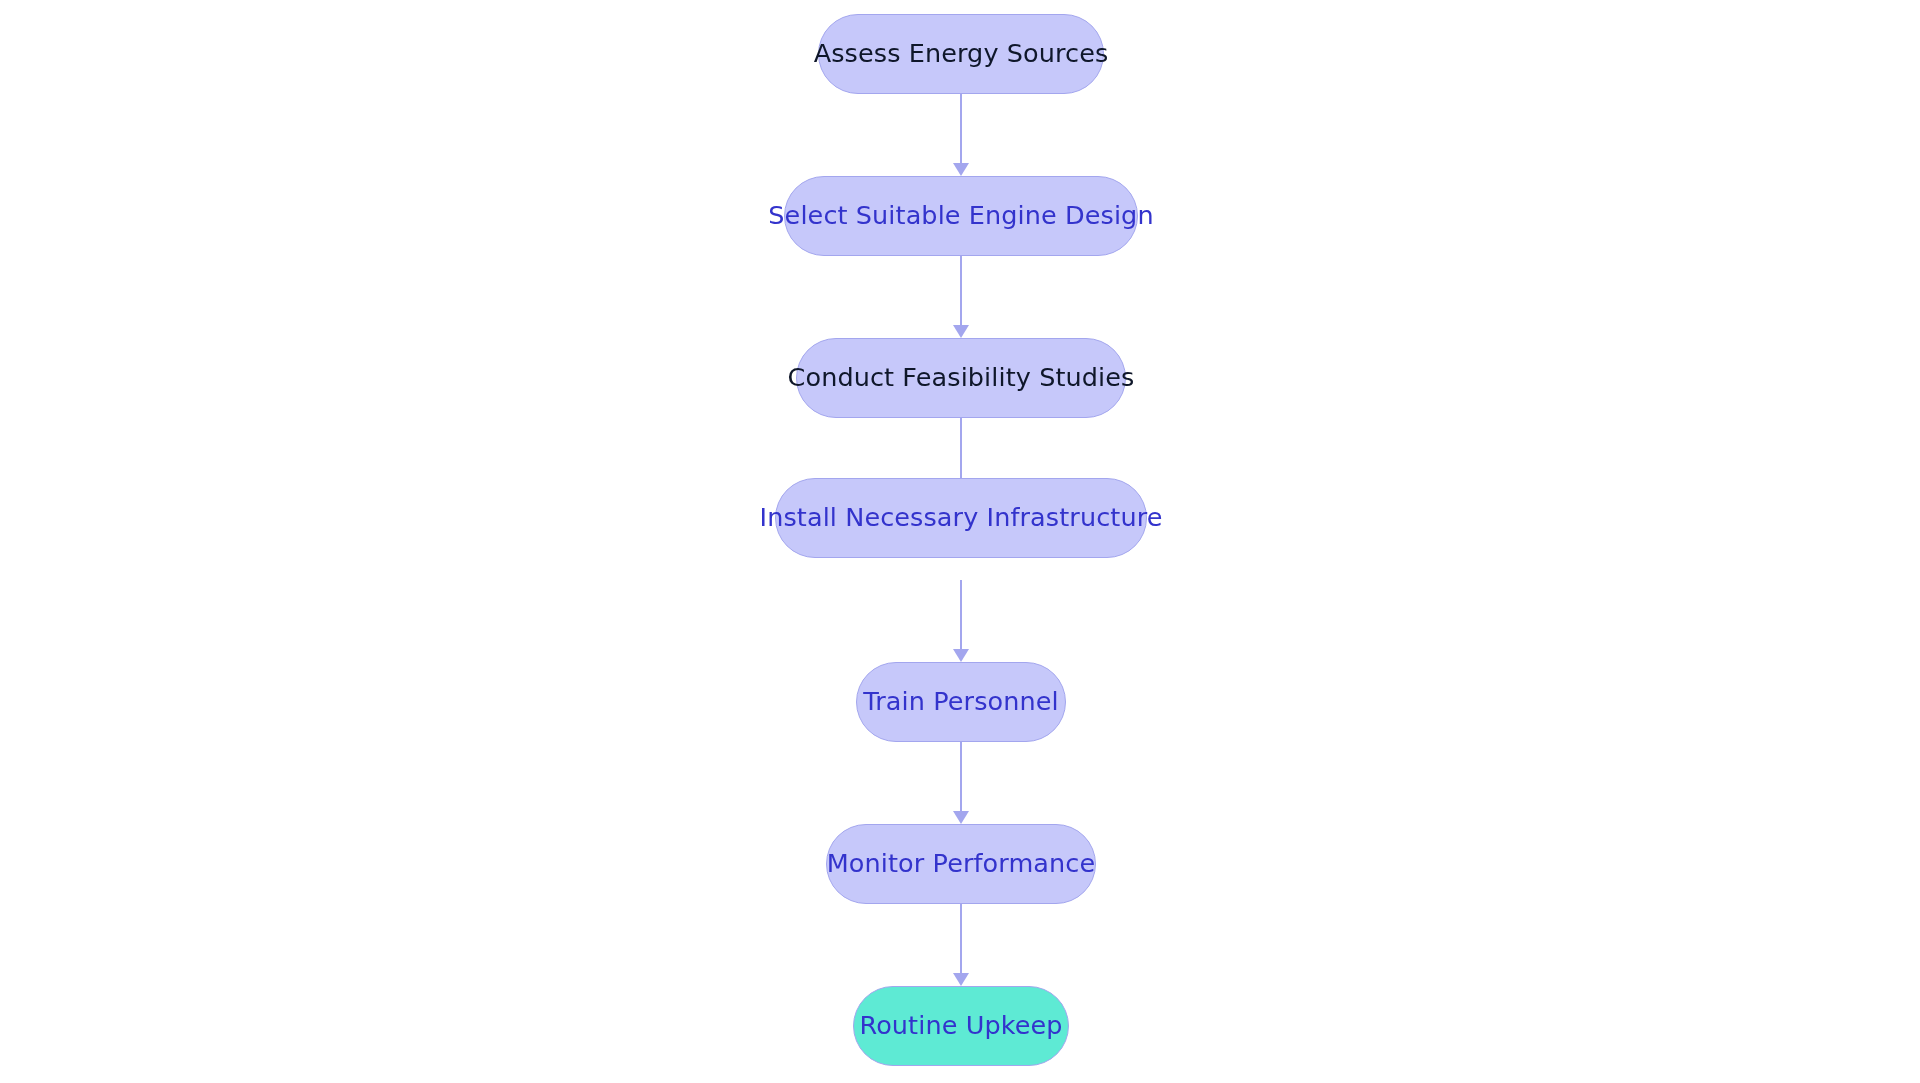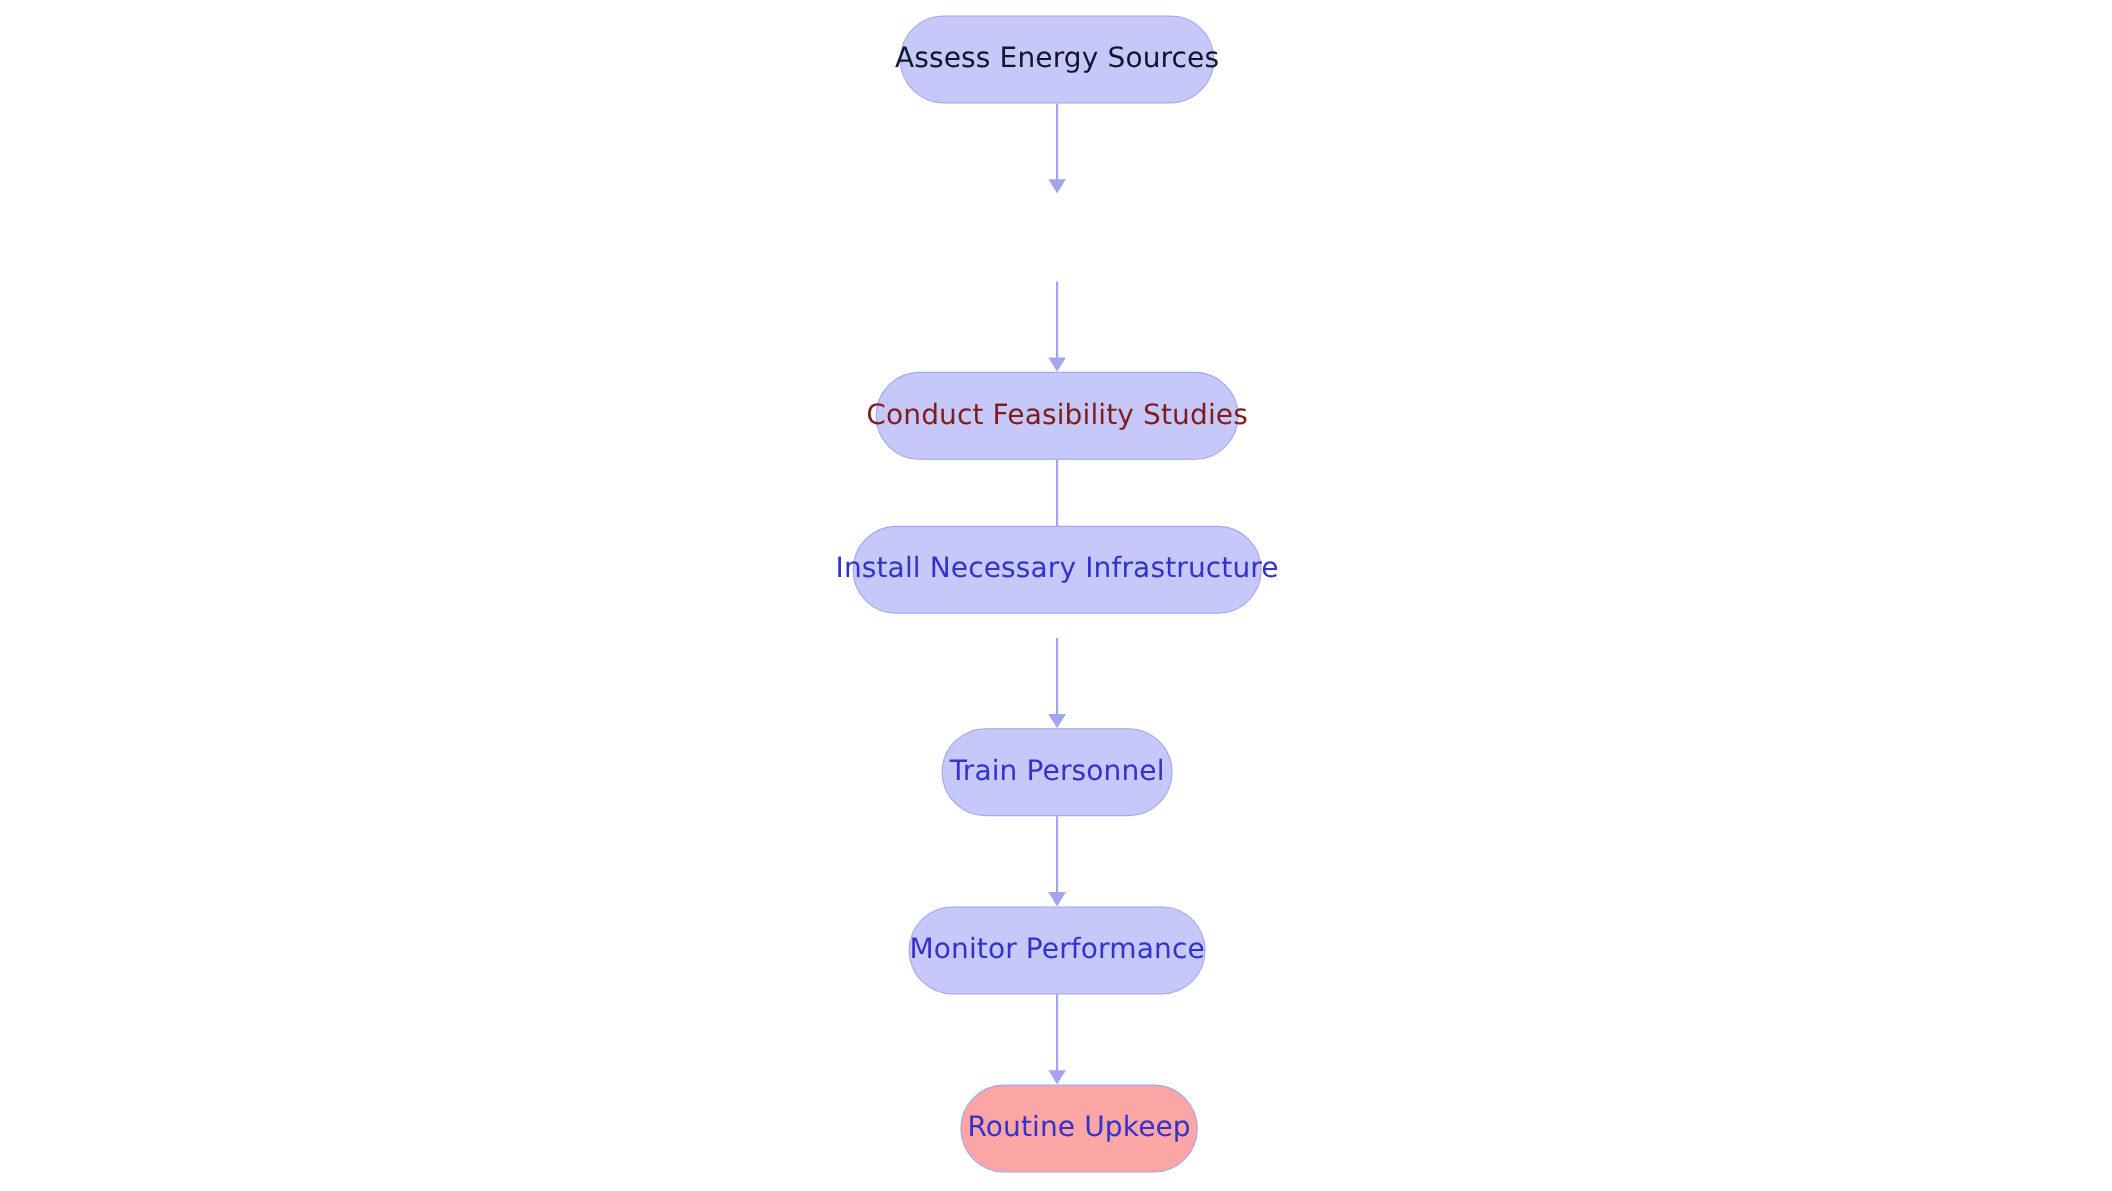--- a/index.html
+++ b/index.html
@@ -98,28 +98,31 @@
       <div class="edge-line" style="height: 70px; background: rgb(163, 166, 238);"></div>
       <div class="edge-arrowhead" style="border-top-color: rgb(163, 166, 238);"></div>
     </div>
     <div class="flow-edge" style="left: 961px; top: 904px; height: 82px;">
       <div class="edge-line" style="height: 70px; background: rgb(163, 166, 238);"></div>
       <div class="edge-arrowhead" style="border-top-color: rgb(163, 166, 238);"></div>
     </div>
     <div class="flow-node" style="left: 961px; top: 14px; width: 286px; background: rgb(198, 200, 250); border-color: rgb(163, 166, 238);">
       <span class="node-label" style="color: #0f172a;">Assess Energy Sources</span>
     </div>
+    <div class="flow-node" style="left: 961px; top: 176px; width: 354px; background: rgb(198, 200, 250); border-color: rgb(163, 166, 238);">
+      <span class="node-label" style="color: rgb(51, 51, 204);">Select Suitable Engine Design</span>
+    </div>
     <div class="flow-node" style="left: 961px; top: 338px; width: 330px; background: rgb(198, 200, 250); border-color: rgb(163, 166, 238);">
-      <span class="node-label" style="color: #7f1d1d;">Conduct Feasibility Studies</span>
+      <span class="node-label" style="color: #0f172a;">Conduct Feasibility Studies</span>
     </div>
     <div class="flow-node" style="left: 961px; top: 478px; width: 372px; background: rgb(198, 200, 250); border-color: rgb(163, 166, 238);">
       <span class="node-label" style="color: rgb(51, 51, 204);">Install Necessary Infrastructure</span>
     </div>
     <div class="flow-node" style="left: 961px; top: 662px; width: 210px; background: rgb(198, 200, 250); border-color: rgb(163, 166, 238);">
       <span class="node-label" style="color: rgb(51, 51, 204);">Train Personnel</span>
     </div>
     <div class="flow-node" style="left: 961px; top: 824px; width: 270px; background: rgb(198, 200, 250); border-color: rgb(163, 166, 238);">
       <span class="node-label" style="color: rgb(51, 51, 204);">Monitor Performance</span>
     </div>
-    <div class="flow-node" style="left: 961px; top: 986px; width: 216px; background: #fca5a5; border-color: rgb(163, 166, 238); margin-left: 20px;">
+    <div class="flow-node" style="left: 961px; top: 986px; width: 216px; background: #5eead4; border-color: rgb(163, 166, 238);">
       <span class="node-label" style="color: rgb(51, 51, 204);">Routine Upkeep</span>
     </div>
   </div>
 
 </body></html>

